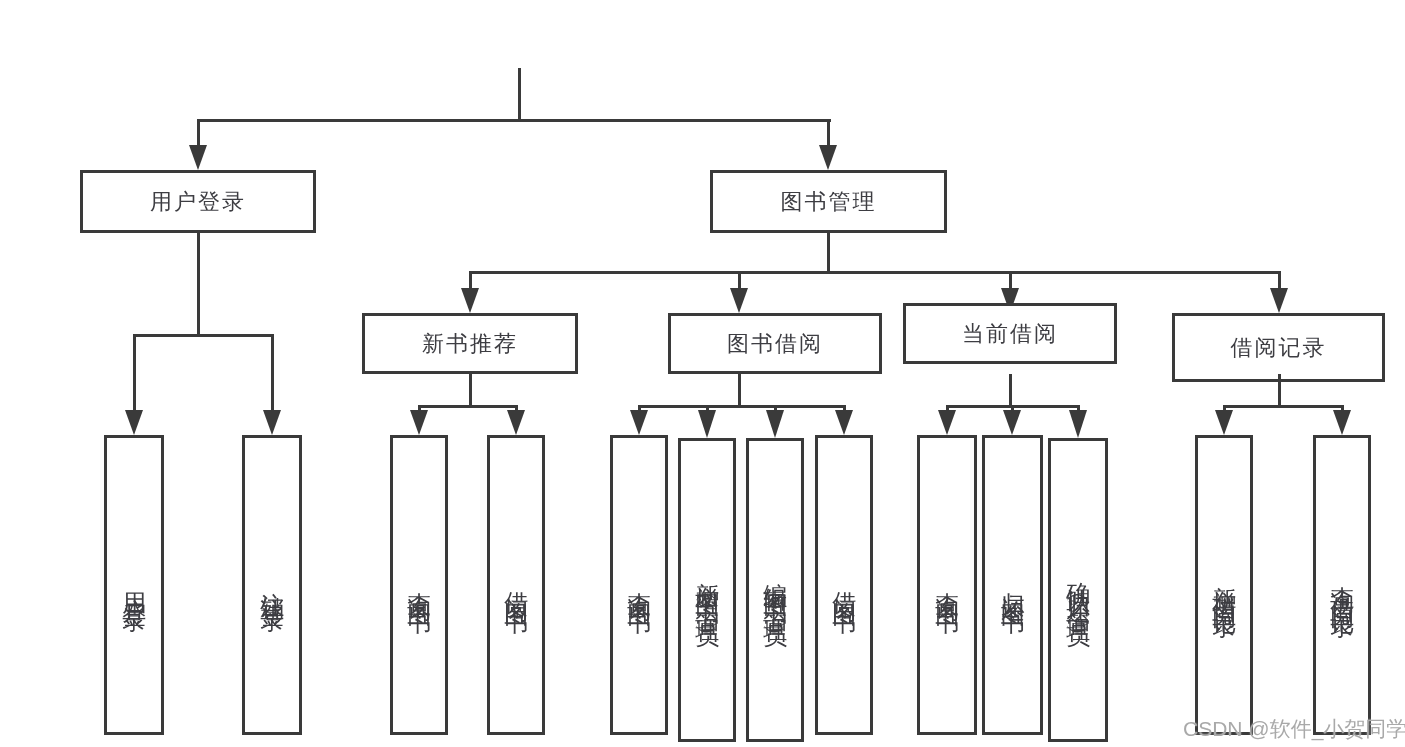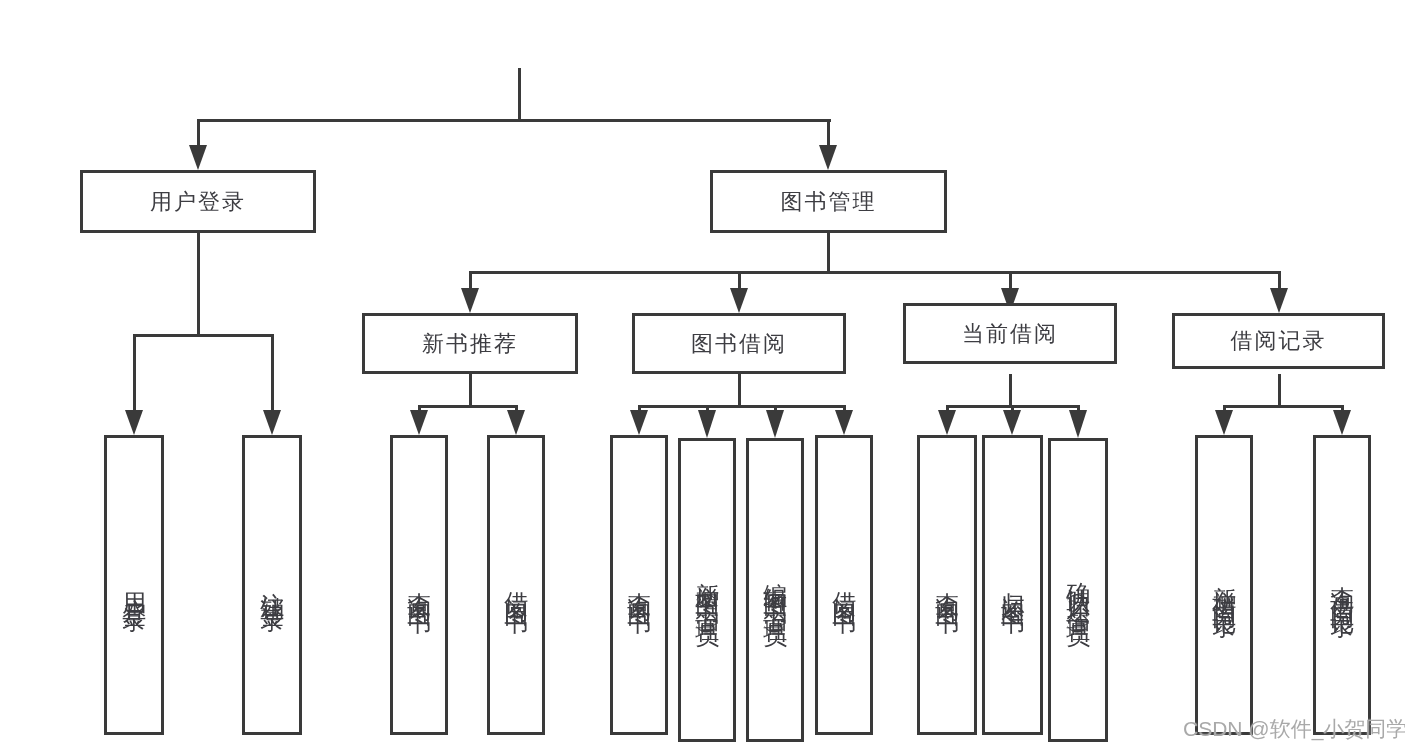--- a/index.html
+++ b/index.html
@@ -65,27 +65,27 @@
   <div class="line" style="left:738px;top:271px;width:3px;height:19px"></div>
   <div class="arrow" style="left:730px;top:288px"></div>
   <div class="line" style="left:1009px;top:271px;width:3px;height:19px"></div>
   <div class="arrow" style="left:1001px;top:288px"></div>
   <div class="line" style="left:1278px;top:271px;width:3px;height:19px"></div>
   <div class="arrow" style="left:1270px;top:288px"></div>
 
   <div class="box h-box" style="left:362px;top:313px;width:216px;height:61px">
     <span>新书推荐</span>
   </div>
-  <div class="box h-box" style="left:632px;top:313px;width:214px;height:61px">
+  <div class="box h-box" style="left:668px;top:313px;width:214px;height:61px">
     <span>图书借阅</span>
   </div>
   <div class="box h-box" style="left:903px;top:303px;width:214px;height:61px">
     <span>当前借阅</span>
   </div>
-  <div class="box h-box" style="left:1172px;top:313px;width:213px;height:56px">
+  <div class="box h-box" style="left:1172px;top:313px;width:213px;height:69px">
     <span>借阅记录</span>
   </div>
 
   <div class="line" style="left:469px;top:374px;width:3px;height:34px"></div>
   <div class="line" style="left:418px;top:405px;width:100px;height:3px"></div>
   <div class="line" style="left:418px;top:405px;width:3px;height:8px"></div>
   <div class="arrow" style="left:410px;top:410px"></div>
   <div class="line" style="left:515px;top:405px;width:3px;height:8px"></div>
   <div class="arrow" style="left:507px;top:410px"></div>
 

